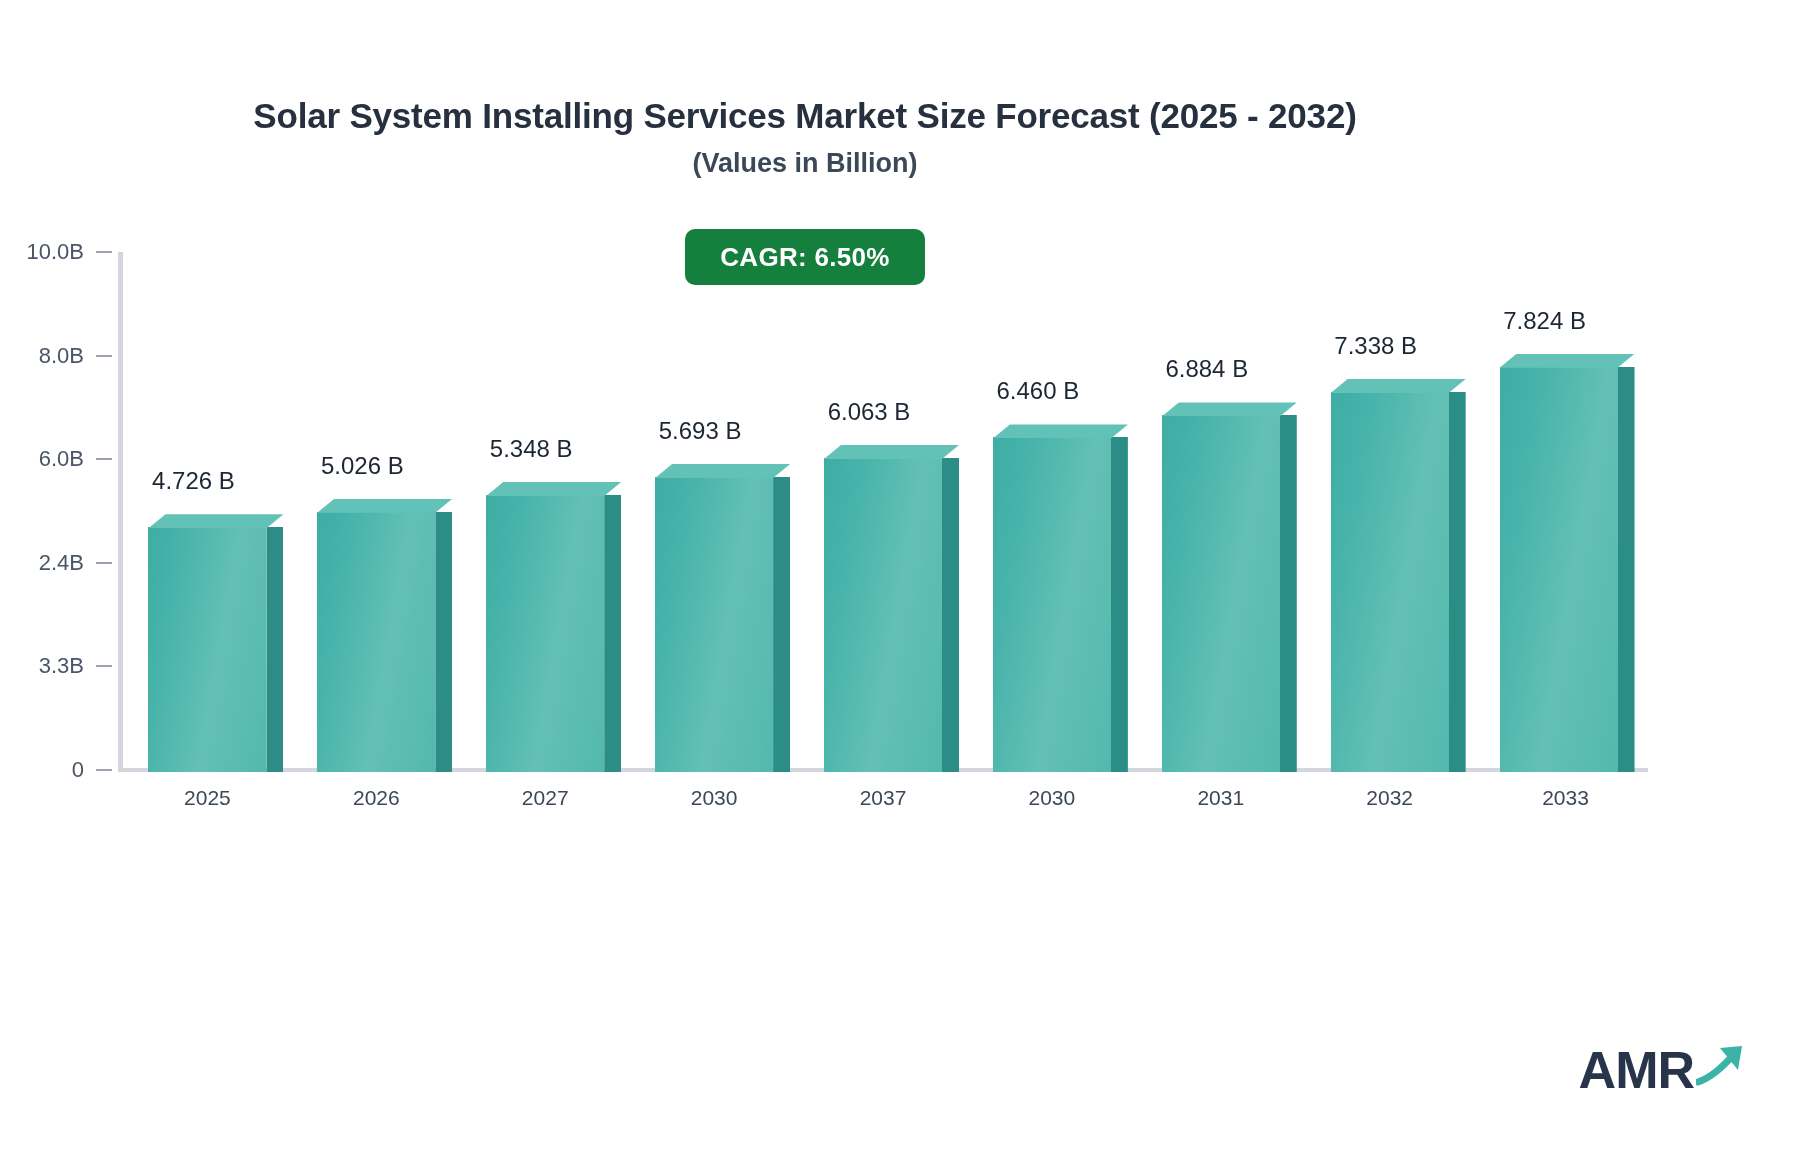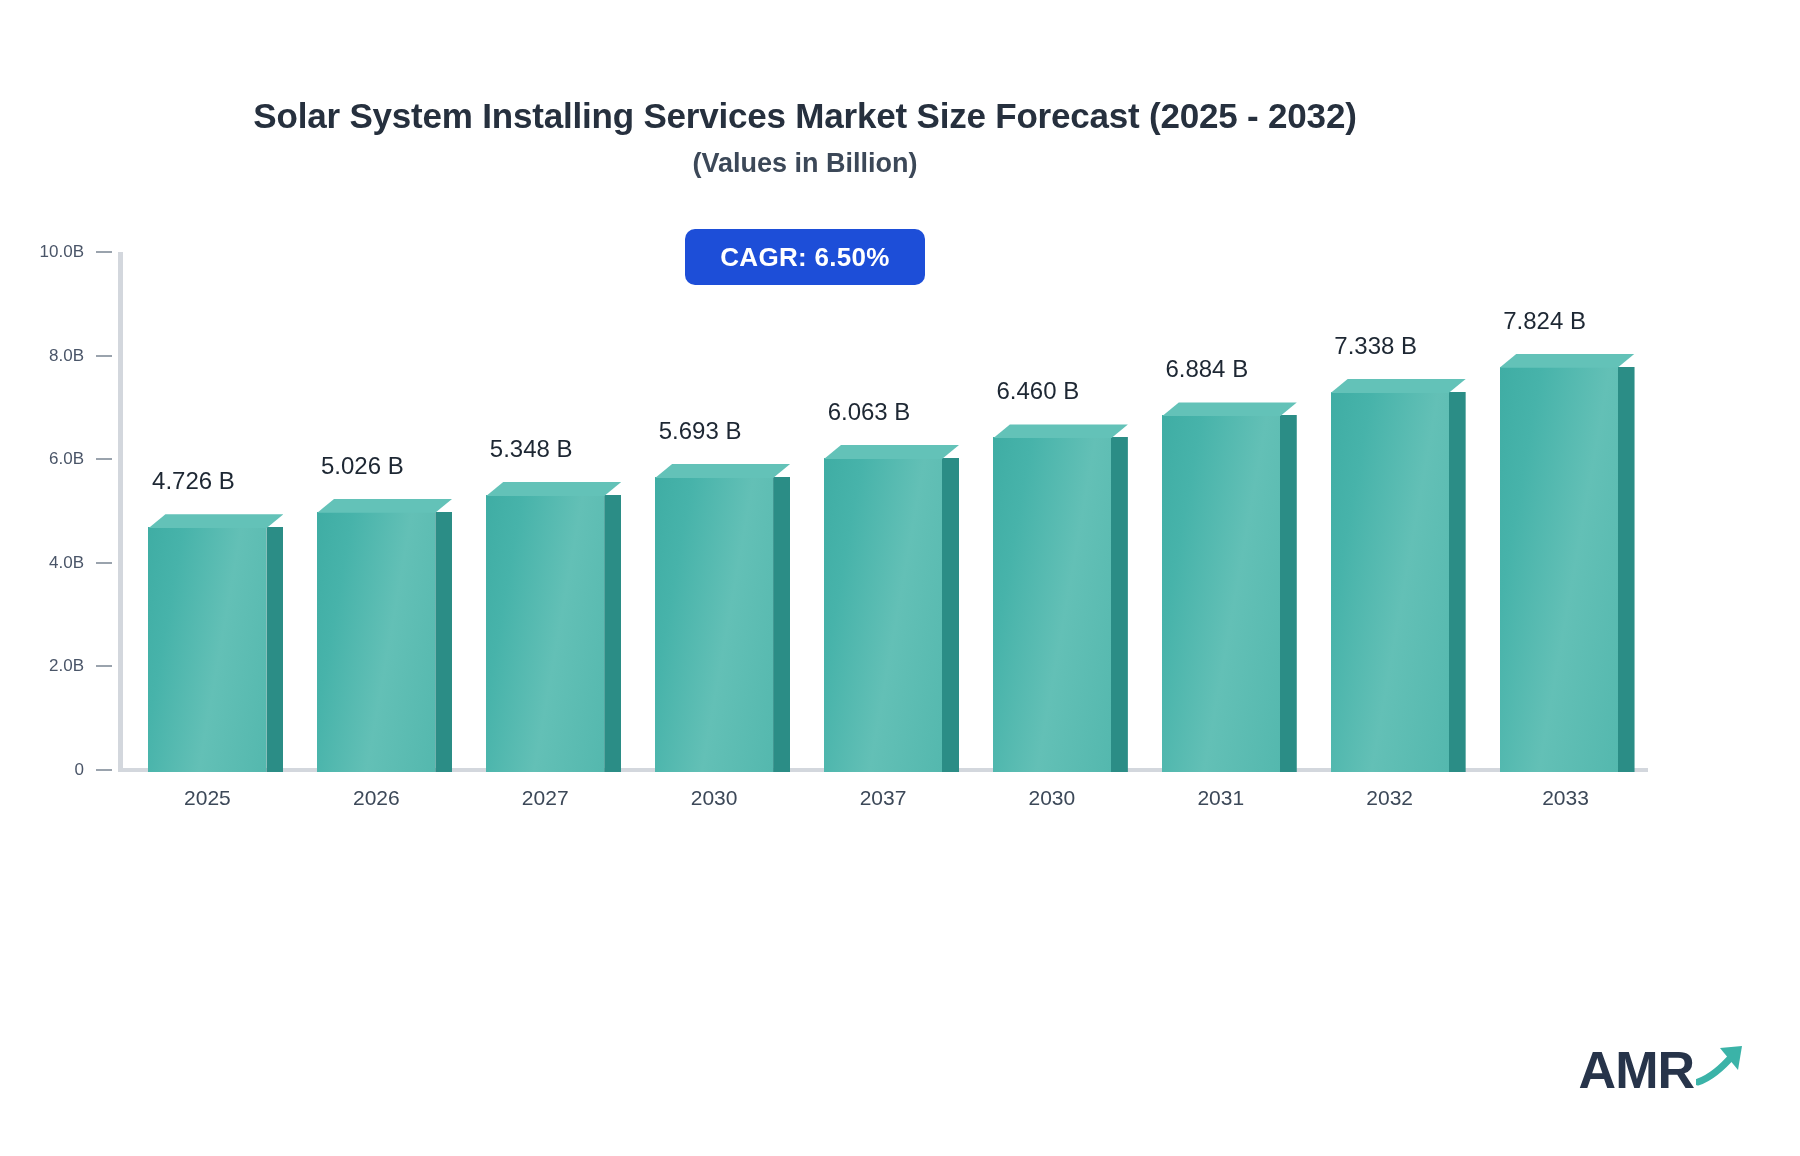--- a/index.html
+++ b/index.html
@@ -39,21 +39,21 @@
     color: #3c4858;
   }
 
   
   #cagr-badge {
     position: absolute;
     top: 229px;
     left: 685px;
     width: 240px;
     height: 56px;
-    background: #1d4ed8;
+    background: #15803d;
     border-radius: 10px;
     display: flex;
     align-items: center;
     justify-content: center;
     color: #ffffff;
     font-size: 26px;
     font-weight: bold;
     letter-spacing: 0.3px;
   }
   #y-axis-line {
@@ -76,21 +76,21 @@
   .y-tick {
     position: absolute;
     right: 0;
     transform: translateY(-50%);
     display: flex;
     align-items: center;
     justify-content: flex-end;
     white-space: nowrap;
   }
   .y-tick .lbl {
-    font-size: 17px;
+    font-size: 22px;
     color: #4c5costume;
     color: #4a5568;
   }
   .y-tick .dash {
     display: inline-block;
     width: 16px;
     height: 2px;
     background: #9aa3ad;
     margin-left: 12px;
   }
@@ -214,25 +214,25 @@
     </div>
     <div class="y-tick" style="top: 355.6px;">
       <span class="lbl">8.0B</span>
       <span class="dash"></span>
     </div>
     <div class="y-tick" style="top: 459.2px;">
       <span class="lbl">6.0B</span>
       <span class="dash"></span>
     </div>
     <div class="y-tick" style="top: 562.8px;">
-      <span class="lbl">4.0B</span>
+      <span class="lbl">2.4B</span>
       <span class="dash"></span>
     </div>
     <div class="y-tick" style="top: 666.4px;">
-      <span class="lbl">2.0B</span>
+      <span class="lbl">3.3B</span>
       <span class="dash"></span>
     </div>
     <div class="y-tick" style="top: 770px;">
       <span class="lbl">0</span>
       <span class="dash"></span>
     </div>
   </div>
 
 <div id="bars">
     <div class="bar-group" style="left: 25.4444px; width: 118px; height: 244.807px;">

